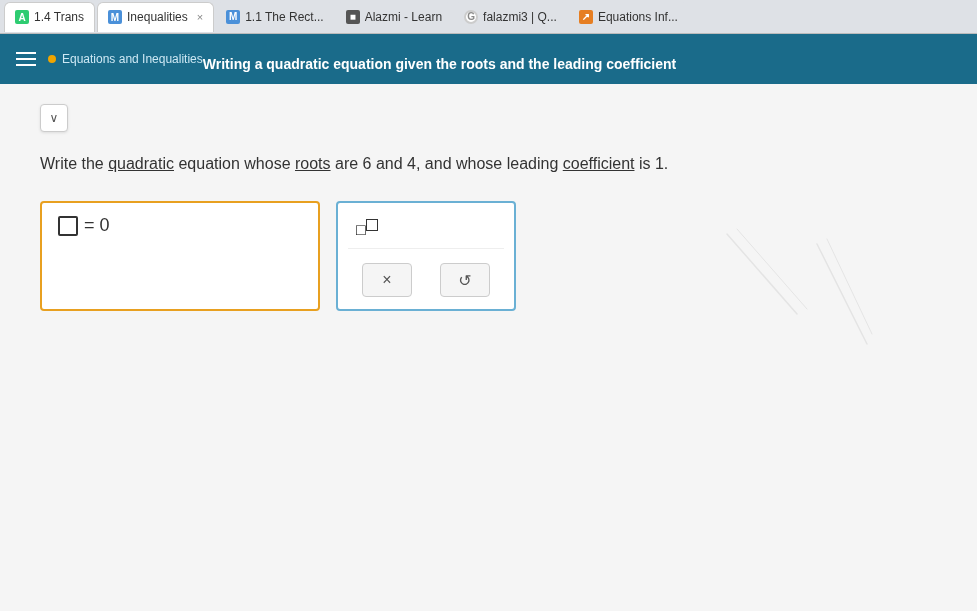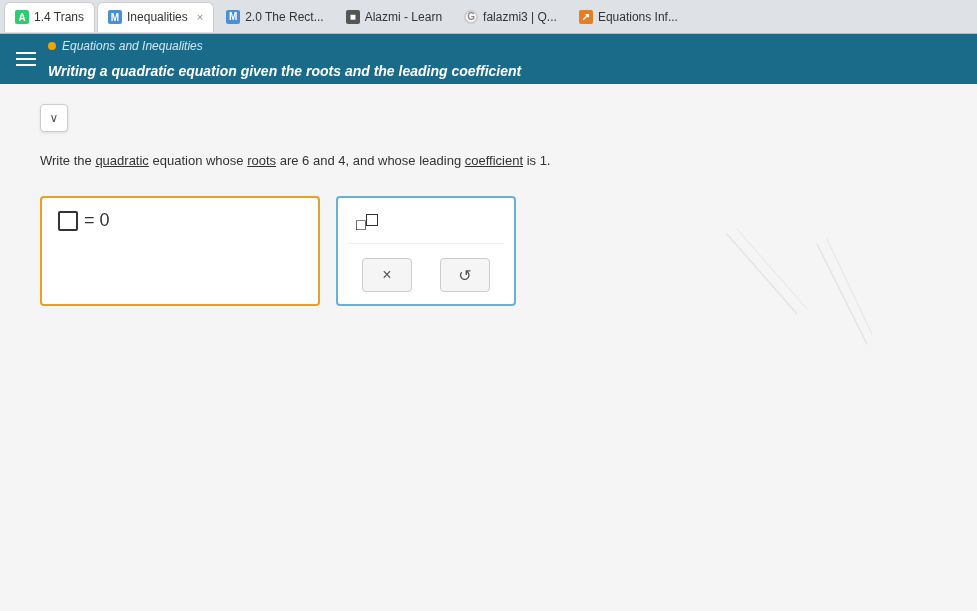--- a/index.html
+++ b/index.html
@@ -71,23 +71,21 @@
       gap: 4px;
       cursor: pointer;
     }
     .hamburger span {
       width: 20px;
       height: 2px;
       background: #fff;
     }
     .breadcrumb {
       display: flex;
-      flex-direction: column;
       color: #fff;
-      font-style: italic;
     }
     .breadcrumb-top {
       display: flex;
       align-items: center;
       gap: 6px;
       font-size: 12px;
       color: #cde8f4;
     }
     .breadcrumb-dot {
       width: 8px;
@@ -119,21 +117,21 @@
       border-radius: 4px;
       display: flex;
       align-items: center;
       justify-content: center;
       cursor: pointer;
       margin-bottom: 18px;
       box-shadow: 0 1px 3px rgba(0,0,0,0.1);
     }
 
     .problem-text {
-      font-size: 13px;
+      font-size: 16px;
       color: #333;
       line-height: 1.7;
       margin-bottom: 8px;
     }
     .underline { text-decoration: underline; }
 
     .answer-row {
       display: flex;
       align-items: flex-start;
       gap: 16px;
@@ -234,21 +232,21 @@
     <span class="tab-icon green">A</span>
     <span>1.4 Trans</span>
   </div>
   <div class="tab">
     <span class="tab-icon blue">M</span>
     <span>Inequalities</span>
     <span class="tab-close">×</span>
   </div>
   <div class="tab inactive">
     <span class="tab-icon blue">M</span>
-    <span>2.0 The Rect...</span>
+    <span>1.1 The Rect...</span>
   </div>
   <div class="tab inactive">
     <span class="tab-icon dark">■</span>
     <span>Alazmi - Learn</span>
   </div>
   <div class="tab inactive">
     <span class="tab-icon circle-g">G</span>
     <span>falazmi3 | Q...</span>
   </div>
   <div class="tab inactive">

